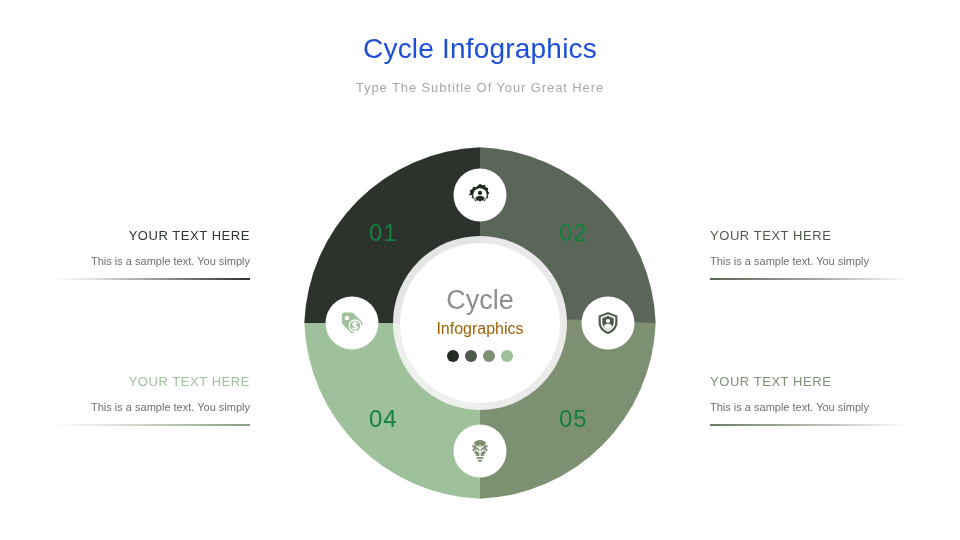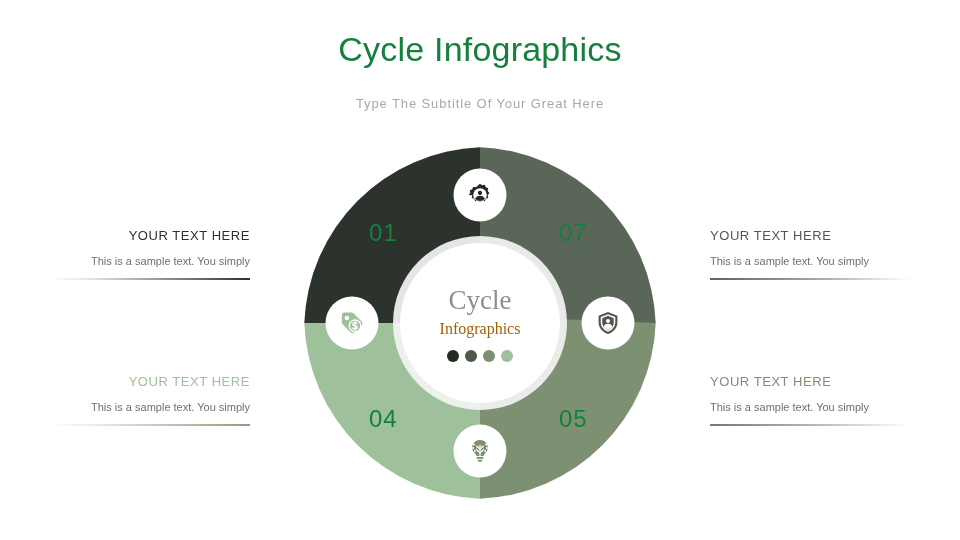--- a/index.html
+++ b/index.html
@@ -18,28 +18,28 @@
 
   
   .header {
     position: absolute;
     top: 26px;
     left: 0;
     width: 960px;
     text-align: center;
   }
   .title {
-    font-size: 34px;
-    font-weight: 400;
-    color: #15803d;
+    font-size: 28px;
+    font-weight: 400;
+    color: #1d4ed8;
     letter-spacing: 0.2px;
     line-height: 46px;
   }
   .subtitle {
-    margin-top: 24px;
+    margin-top: 8px;
     font-size: 13px;
     font-weight: 400;
     color: #a8a8a8;
     letter-spacing: 0.9px;
   }
 
   
   .textblock {
     position: absolute;
     width: 200px;
@@ -111,21 +111,20 @@
     top: 103px;
     width: 160px;
     height: 160px;
     border-radius: 50%;
     background: #ffffff;
     box-shadow: 0 0 0 7px rgba(244,244,244,0.92);
     display: flex;
     flex-direction: column;
     align-items: center;
     justify-content: center;
-    font-family: Liberation Serif, serif;
   }
   .hub-title {
     font-size: 27px;
     font-weight: 400;
     color: #8e8e8e;
     line-height: 32px;
   }
   .hub-sub {
     margin-top: 3px;
     font-size: 16px;
@@ -201,21 +200,21 @@
     <path d="M 176 183 L 176 0.3 A 182.7 182.7 0 0 0 0.3 176 L 176 176 Z" transform="translate(7,7)" fill="#2c332c"></path>
 
     <path d="M 190 183 L 190 0.3 A 182.7 182.7 0 0 1 365.7 176 L 190 176 Z" transform="translate(-7,7)" fill="#5a6657"></path>
 
     <path d="M 190 183 L 365.7 190 A 182.7 182.7 0 0 1 190 365.7 L 190 190 Z" transform="translate(-7,-7)" fill="#7d9072"></path>
 
     <path d="M 176 183 L 176 365.7 A 182.7 182.7 0 0 1 0.3 190 L 176 190 Z" transform="translate(7,-7)" fill="#9ec09a"></path>
   </svg>
 
   <div class="quad-num num-01">01</div>
-  <div class="quad-num num-02">07</div>
+  <div class="quad-num num-02">02</div>
   <div class="quad-num num-03">05</div>
   <div class="quad-num num-04">04</div>
 
   <div class="hub">
     <div class="hub-title">Cycle</div>
     <div class="hub-sub">Infographics</div>
     <div class="hub-dots">
       <i style="background:#222a22"></i>
       <i style="background:#4e594c"></i>
       <i style="background:#7d9072"></i>

